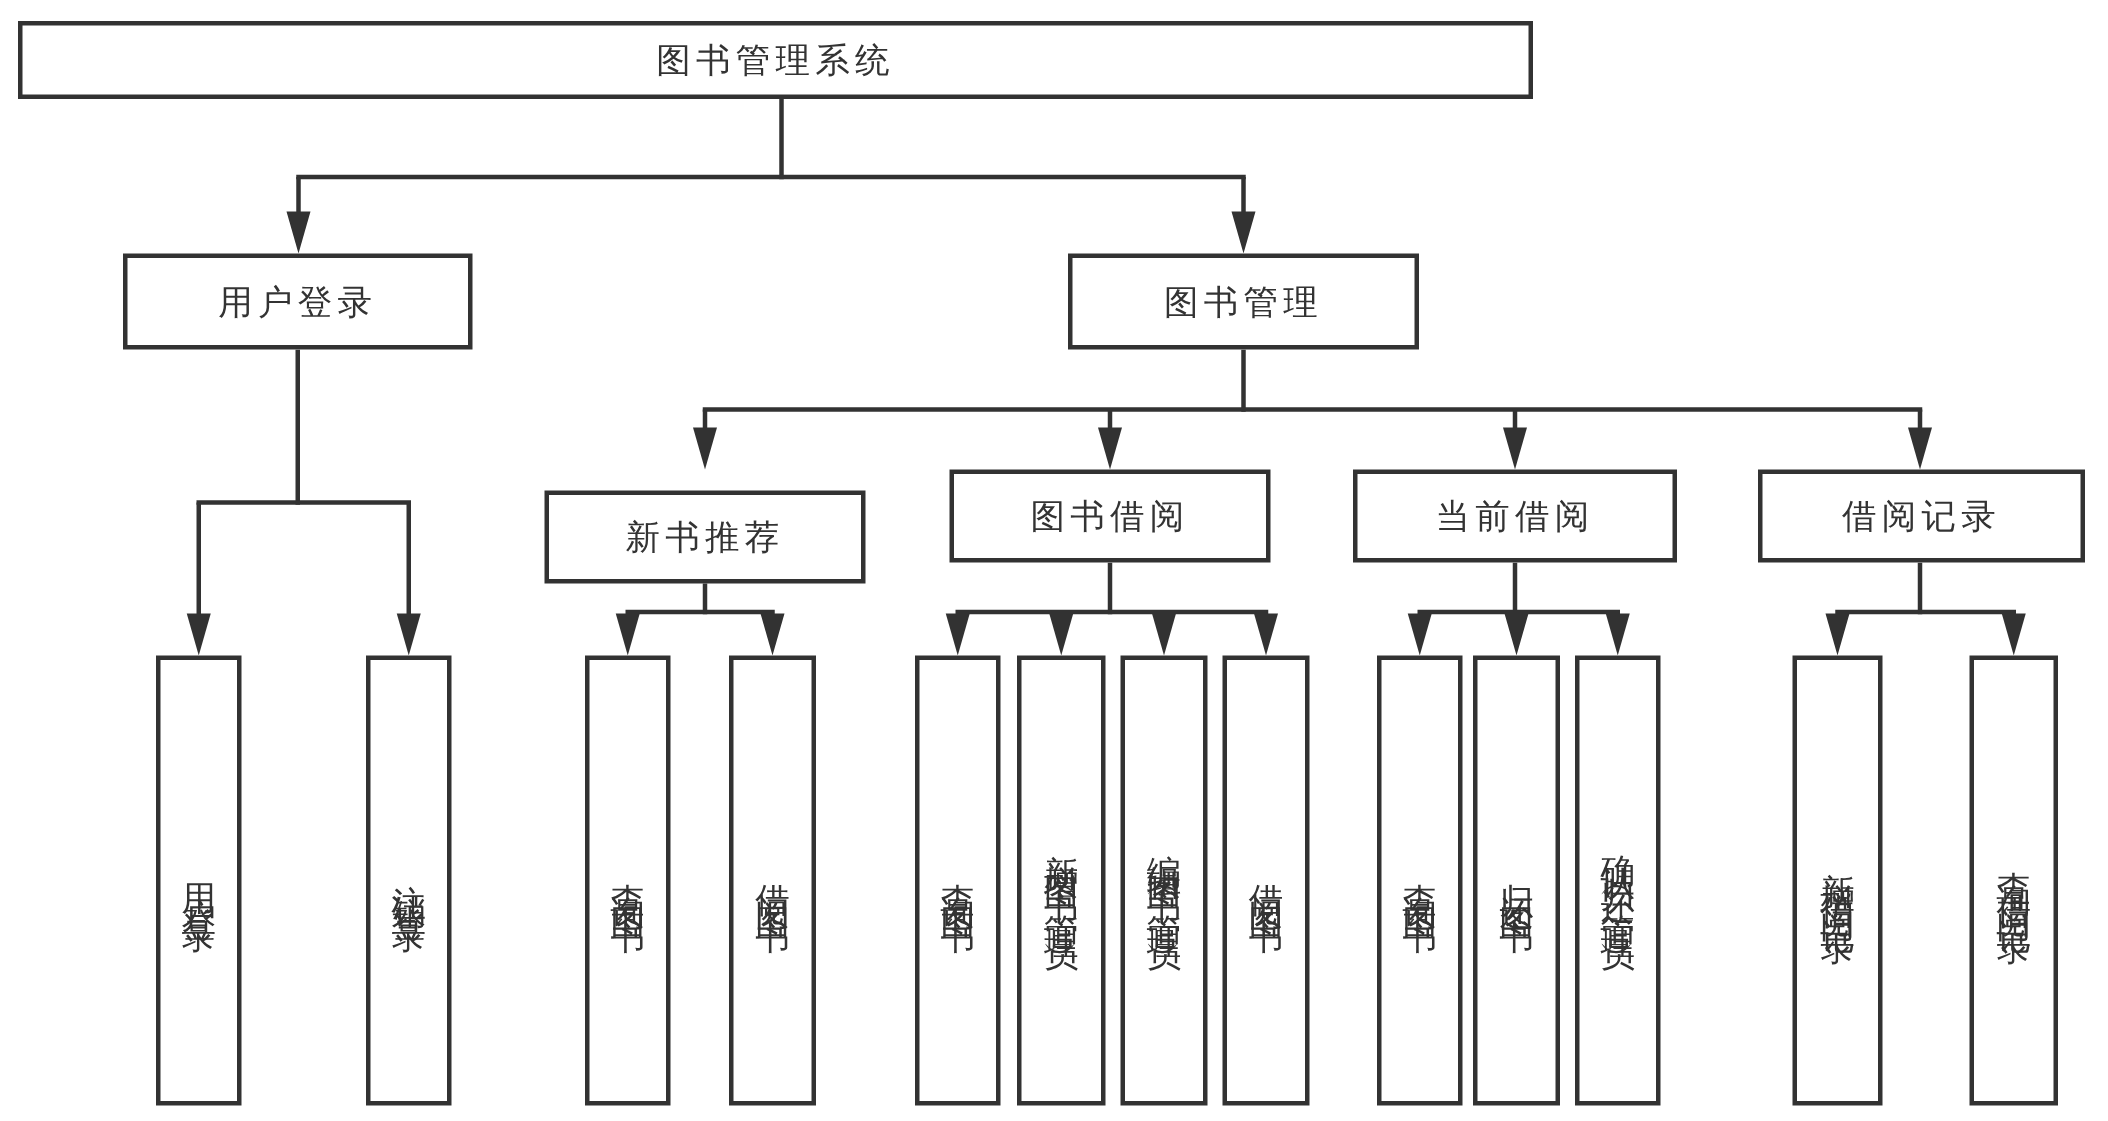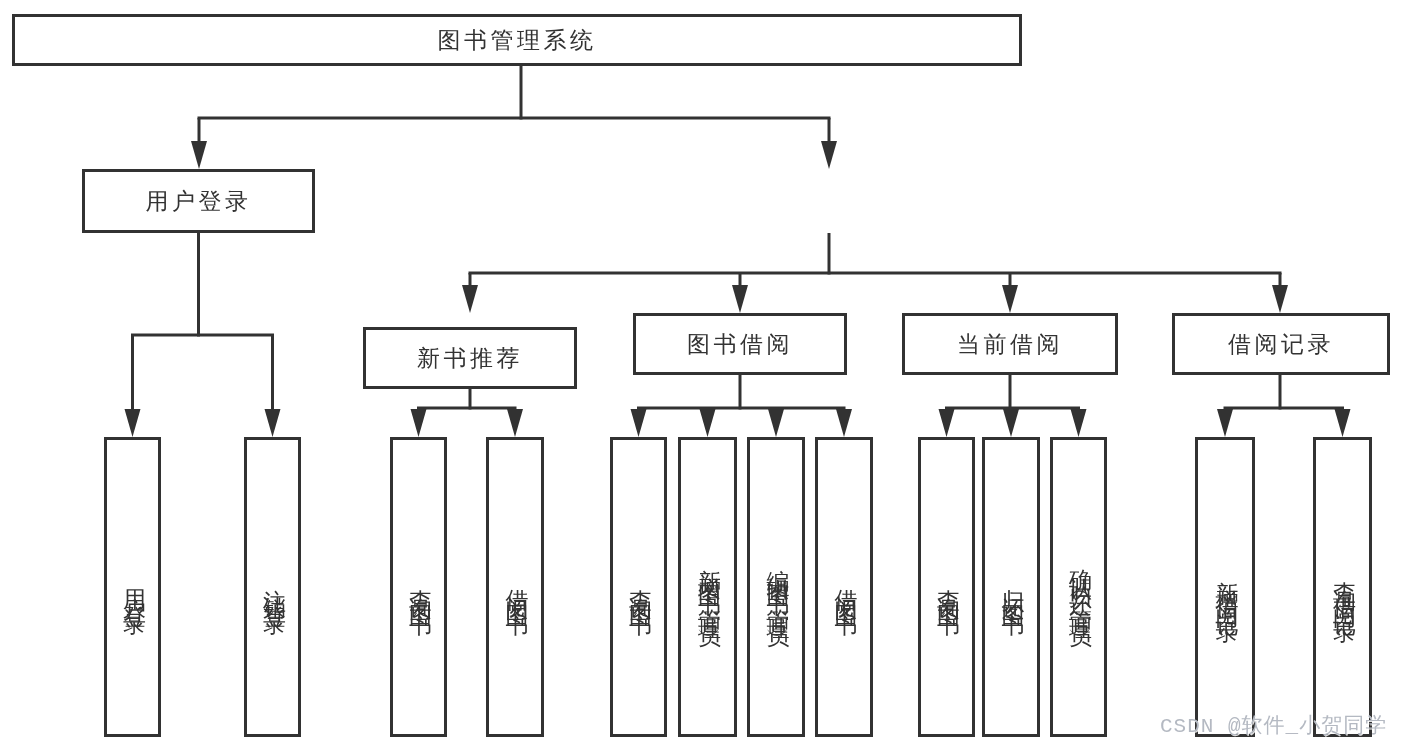--- a/index.html
+++ b/index.html
@@ -1,18 +1,18 @@
 <!DOCTYPE html>
 <html><head>
 <meta charset="utf-8">
 <style>
   html,body{margin:0;padding:0;background:#ffffff;}
   .canvas{
     position:relative;width:1405px;height:747px;background:#ffffff;overflow:hidden;
-    font-family:Liberation Mono, monospace;color:#333333;
+    font-family:Liberation Sans, sans-serif;color:#333333;
   }
   .wires{position:absolute;left:0;top:0;z-index:0;}
   .node{
     position:absolute;box-sizing:border-box;border:3px solid #323232;background:#ffffff;
     display:flex;align-items:center;justify-content:center;z-index:1;
   }
   .node .lbl{
     font-size:23px;letter-spacing:3.5px;color:#333333;white-space:nowrap;
   }
   .vnode .lbl{
@@ -95,20 +95,23 @@
     </g>
   </svg>
 
   <div class="node" style="left:12px;top:14px;width:1010px;height:52px">
     <span class="lbl">图书管理系统</span>
   </div>
 
   <div class="node" style="left:82px;top:169px;width:233px;height:64px">
     <span class="lbl">用户登录</span>
   </div>
+  <div class="node" style="left:712px;top:169px;width:234px;height:64px">
+    <span class="lbl">图书管理</span>
+  </div>
 
   <div class="node" style="left:363px;top:327px;width:214px;height:62px">
     <span class="lbl">新书推荐</span>
   </div>
   <div class="node" style="left:633px;top:313px;width:214px;height:62px">
     <span class="lbl">图书借阅</span>
   </div>
   <div class="node" style="left:902px;top:313px;width:216px;height:62px">
     <span class="lbl">当前借阅</span>
   </div>
@@ -153,15 +156,14 @@
     <span class="lbl">确认归还（管理员）</span>
   </div>
 
   <div class="node vnode" style="left:1195px;top:437px;width:60px;height:300px">
     <span class="lbl">新增借阅记录</span>
   </div>
   <div class="node vnode" style="left:1313px;top:437px;width:59px;height:300px">
     <span class="lbl">查询借阅记录</span>
   </div>
 
-  <div class="watermark">CSDN @软件_小贺同学</div>
 
 </div>
 
 </body></html>

